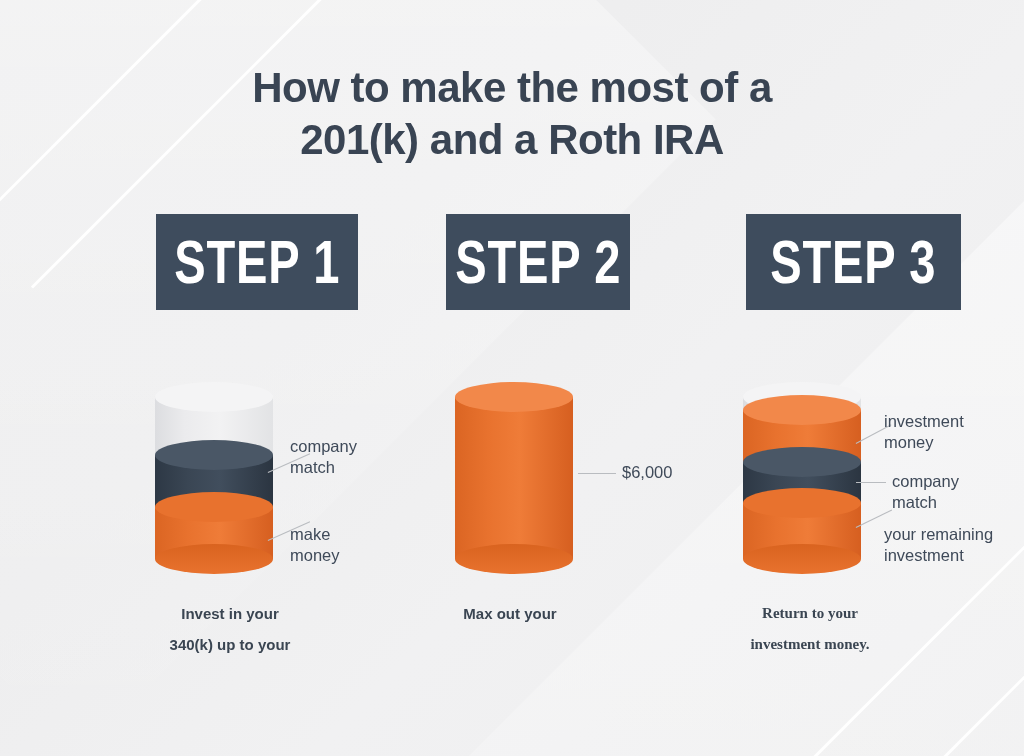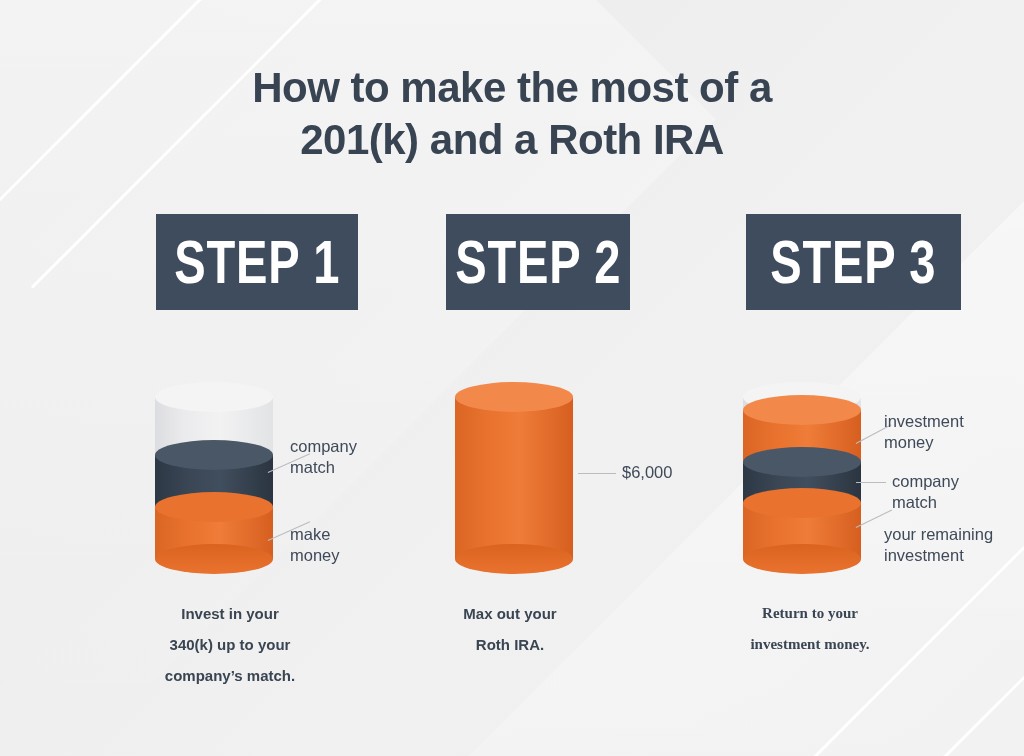--- a/index.html
+++ b/index.html
@@ -249,26 +249,24 @@
 
   <div class="leader" style="left:856px; top:527px; width:40px; transform:rotate(-26deg);"></div>
   <div class="lbl" style="left:884px; top:524px;">
     <span>your remaining</span><br>
     <span>investment</span>
   </div>
 
   <div class="caption" id="caption-1">
     <span class="line">Invest in your</span>
     <span class="line">340(k) up to your</span>
-    <span class="line">company’s match.</span>
   </div>
 
   <div class="caption" id="caption-2">
     <span class="line">Max out your</span>
-    <span class="line">Roth IRA.</span>
   </div>
 
   <div class="caption" id="caption-3">
     <span class="line">Return to your</span>
     <span class="line">investment money.</span>
   </div>
 
 </div>
 
 </body></html>

